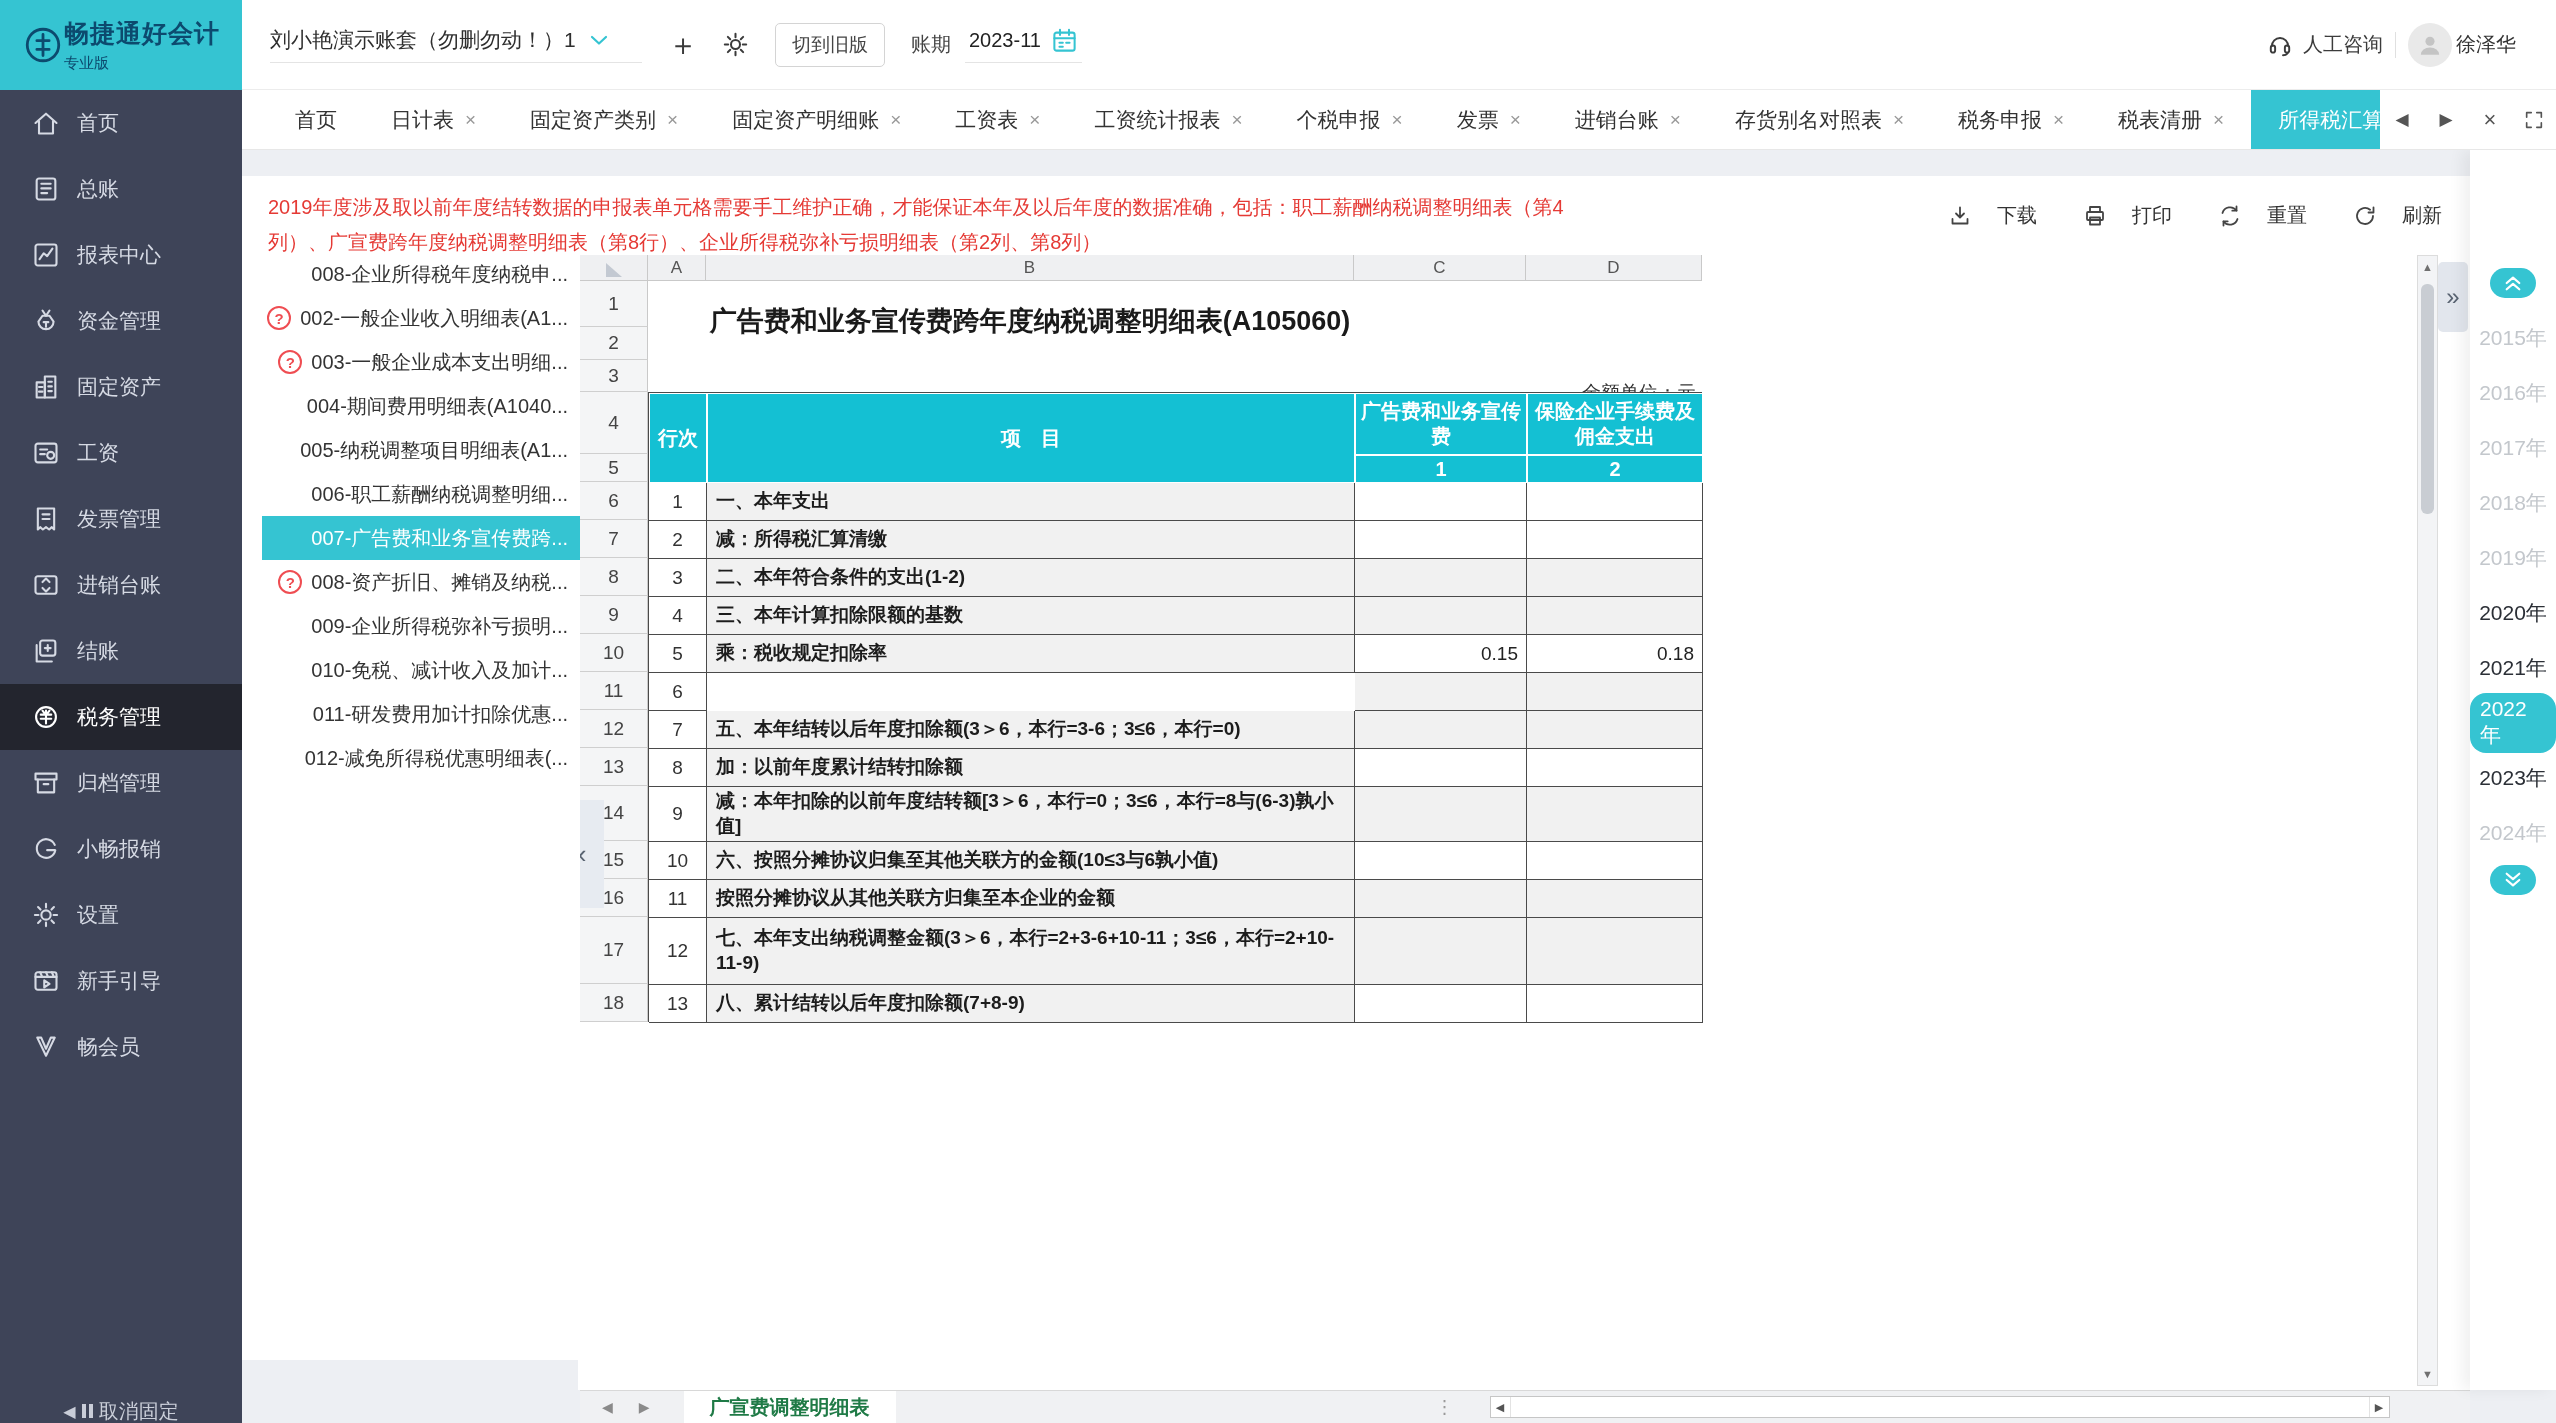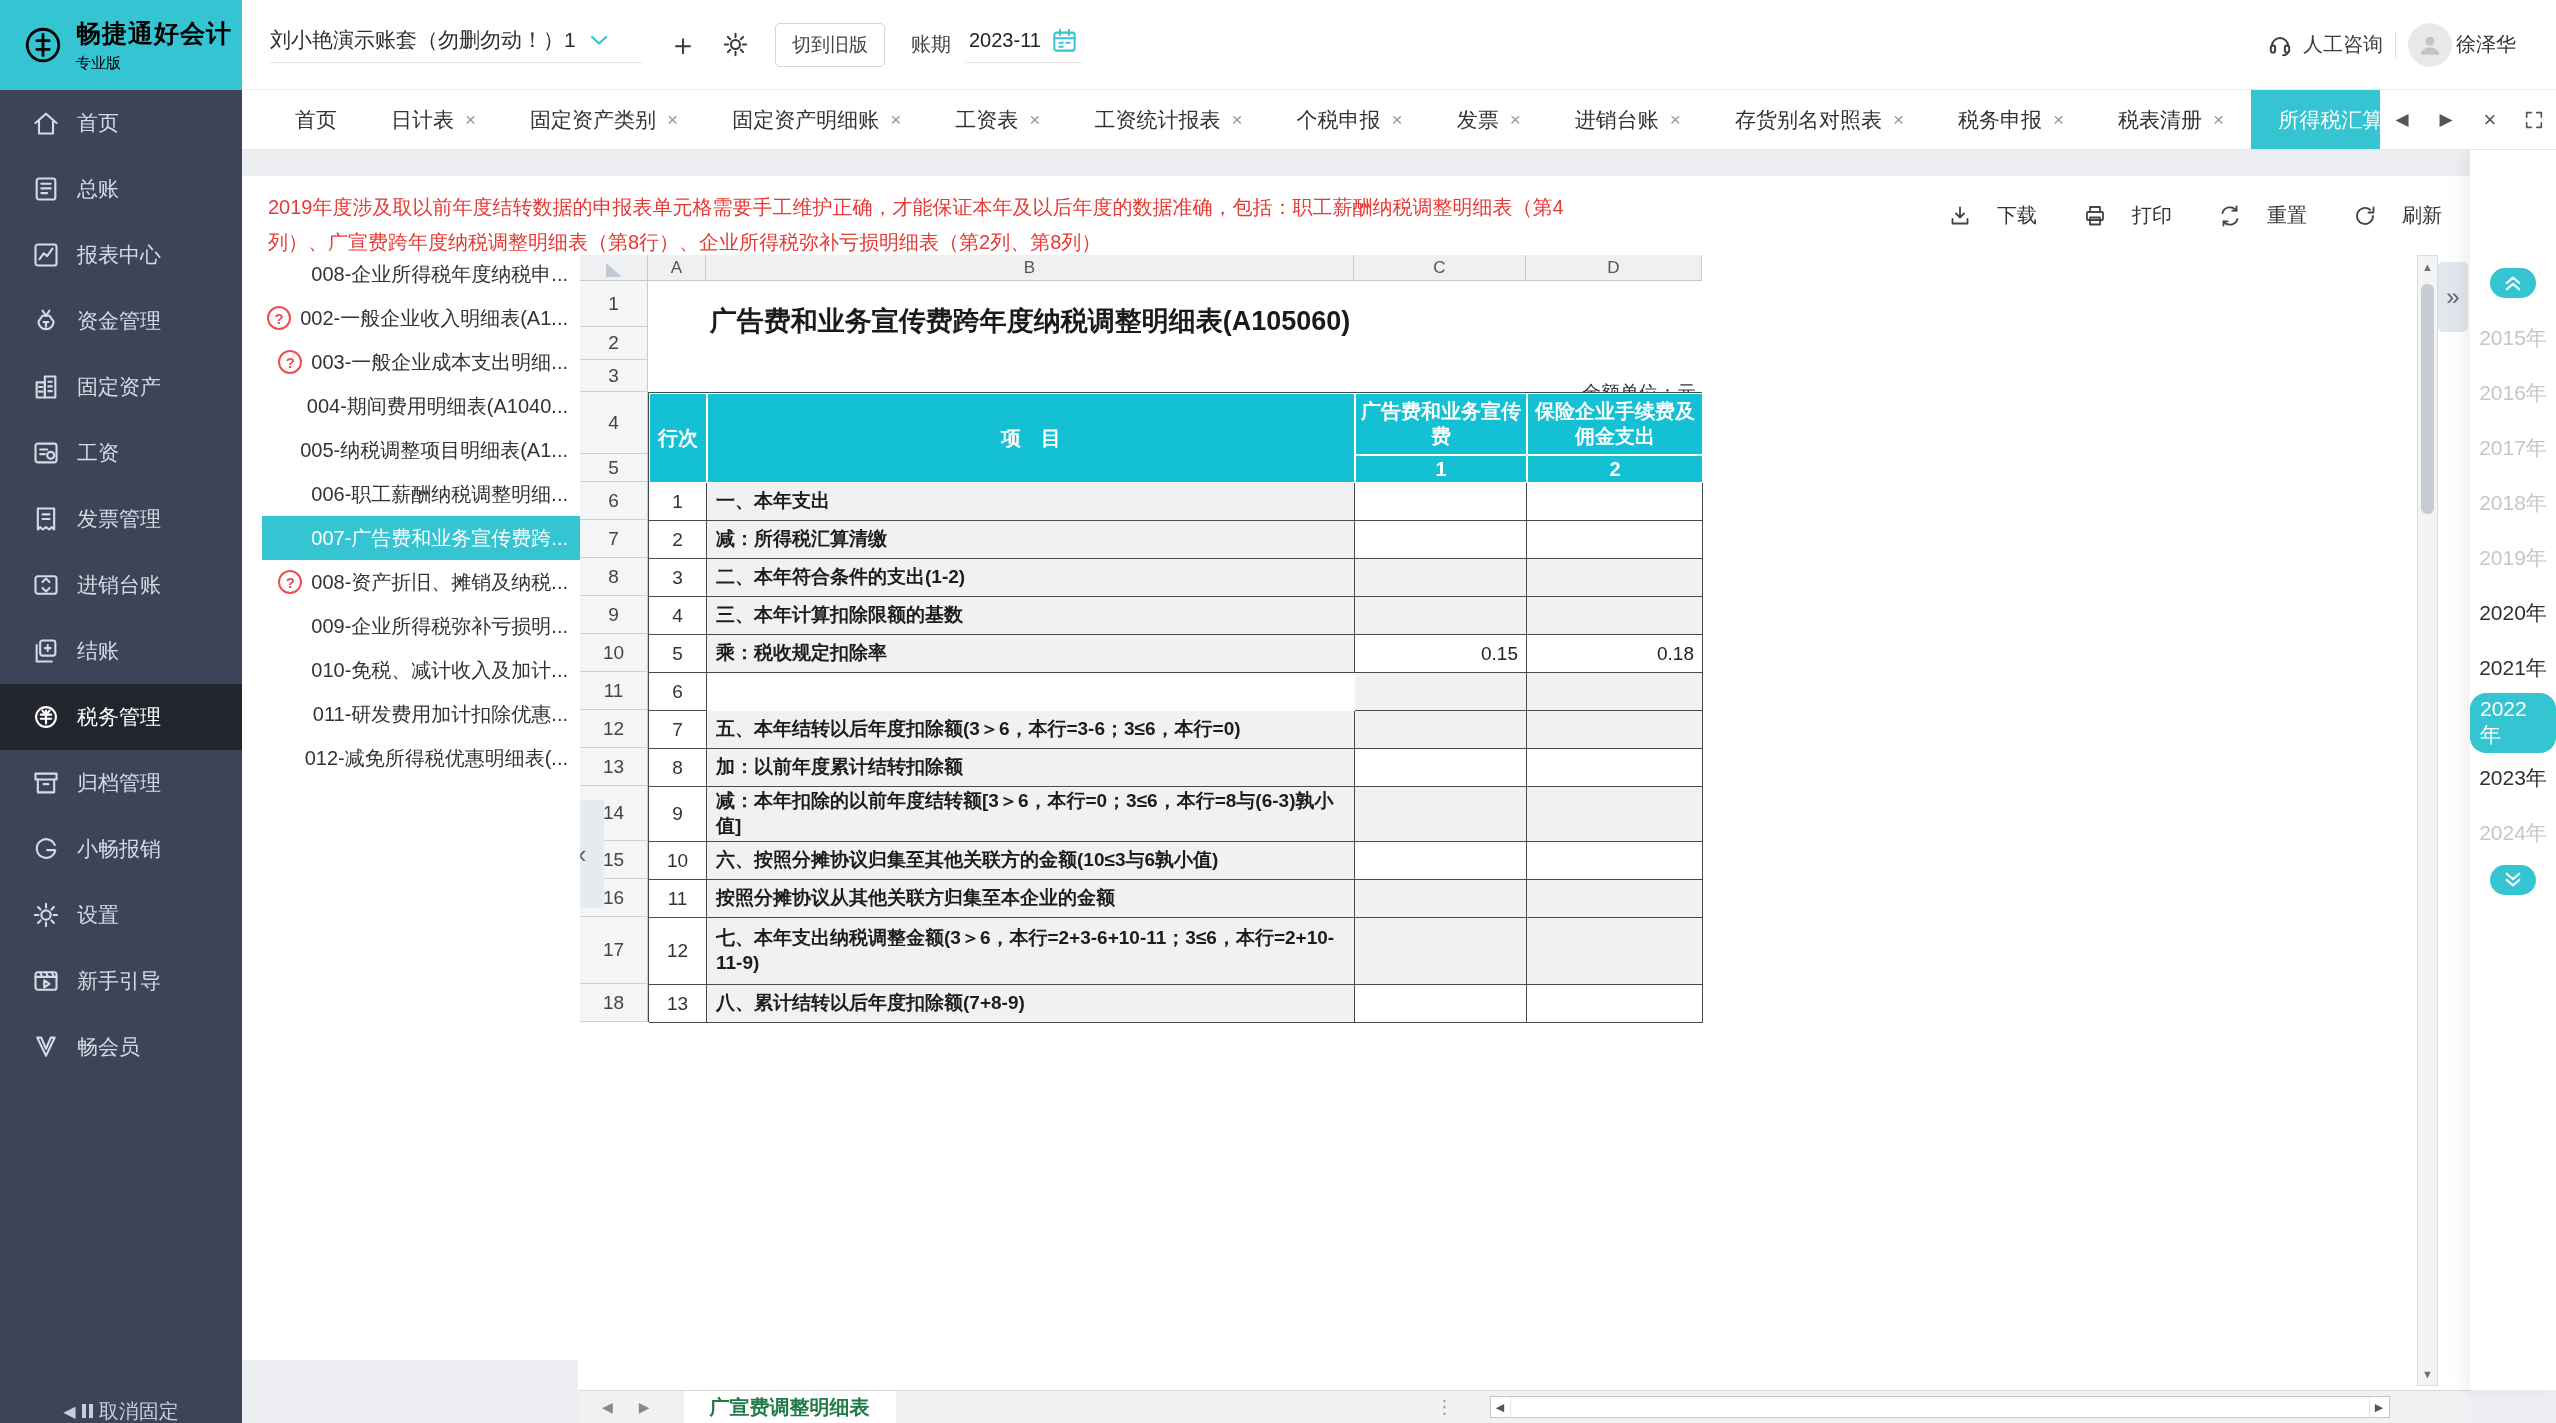--- a/index.html
+++ b/index.html
@@ -4,21 +4,21 @@
 <style>
   * { margin:0; padding:0; box-sizing:border-box; }
   html,body { width:2556px; height:1423px; overflow:hidden; }
   body { font-family:"Liberation Sans","DejaVu Sans",sans-serif; font-size:20px; color:#333; }
   .page { position:relative; width:2556px; height:1423px; background:#edeff3; overflow:hidden; }
   svg { display:block; }
   .ic { stroke:currentColor; fill:none; stroke-width:1.8; stroke-linecap:round; stroke-linejoin:round; }
 
   
   .topbar { position:absolute; left:0; top:0; width:2556px; height:90px; background:#fff; border-bottom:1px solid #ececec; display:flex; align-items:center; z-index:30; }
-  .logo { width:242px; height:90px; background:var(--primary); color:#000000; display:flex; align-items:center; padding-left:22px; gap:12px; flex:none; }
+  .logo { width:242px; height:90px; background:var(--primary); color:#0c4a6e; display:flex; align-items:center; padding-left:22px; flex:none; }
   .logo-txt .t1 { font-size:25px; font-weight:700; letter-spacing:1px; }
   .logo-txt .t2 { font-size:15px; margin-top:4px; }
   .account { display:flex; align-items:center; gap:14px; margin-left:28px; padding-bottom:8px; border-bottom:1px solid #e4e4e4; min-width:372px; cursor:pointer; }
   .account .name { font-size:21px; color:#2e2e2e; }
   .account .chev { color:var(--primary); }
   .plus-btn { font-size:30px; color:#3a3a3a; margin-left:26px; cursor:pointer; line-height:30px; }
   .gear-btn { color:#3a3a3a; margin-left:24px; cursor:pointer; }
   .oldver-btn { margin-left:26px; border:1px solid #d4d4d4; border-radius:5px; background:#fff; font-size:19px; color:#444; padding:8px 16px; cursor:pointer; }
   .period { display:flex; align-items:center; margin-left:26px; gap:14px; }
   .period .lbl { font-size:20px; color:#444; }

